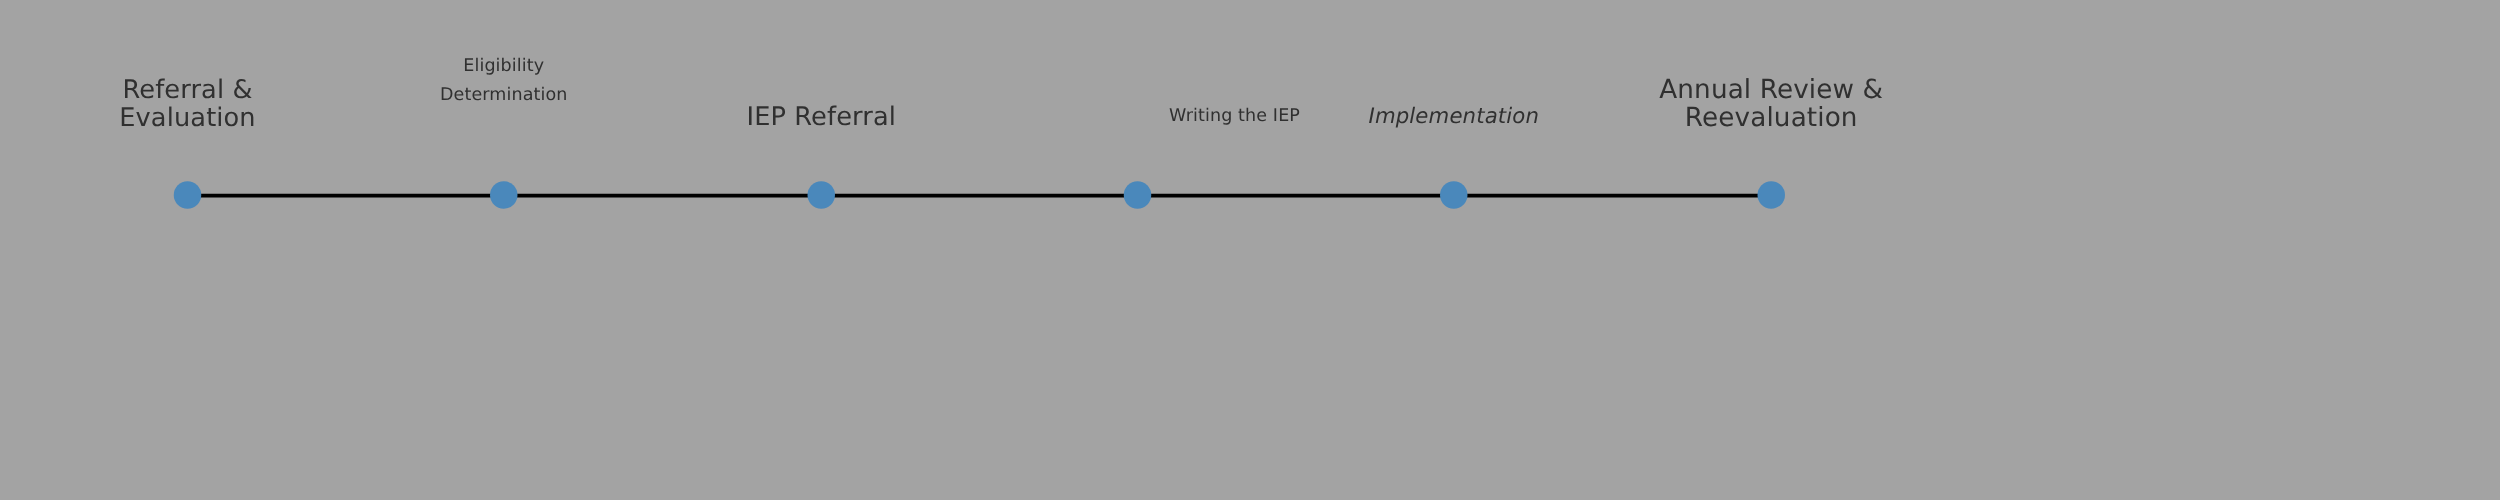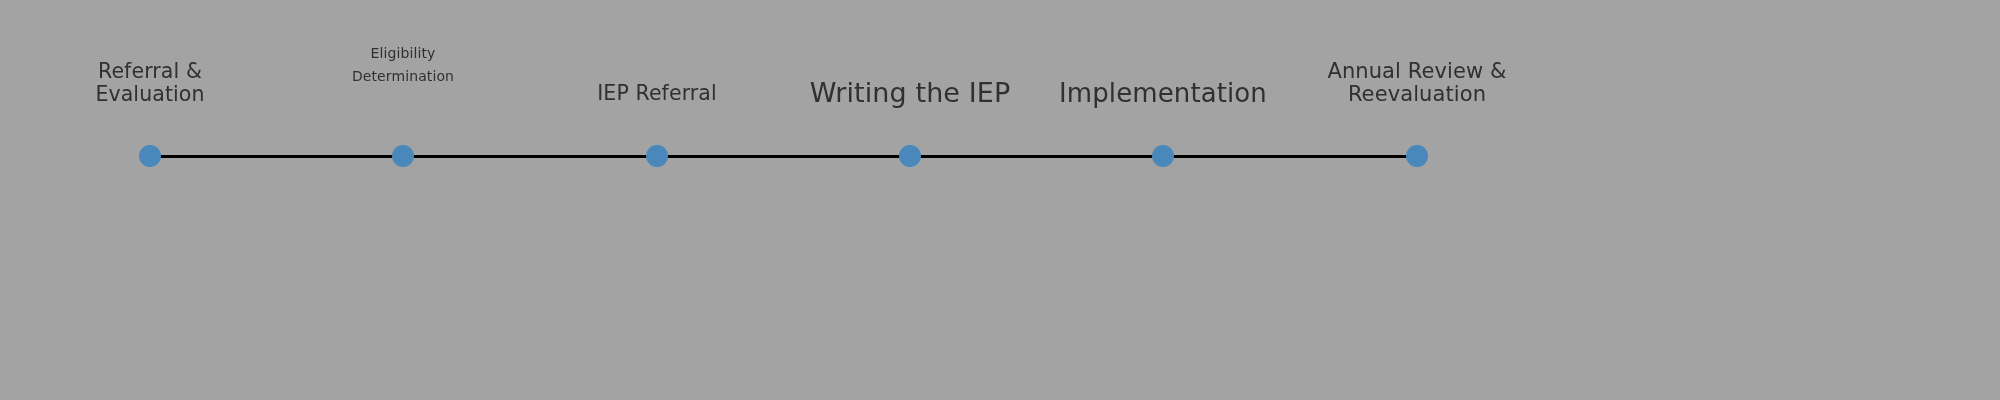--- a/index.html
+++ b/index.html
@@ -65,26 +65,26 @@
 Determination</div>
     <div class="node-marker" style="width: 22px; height: 22px; top: 156px; background: rgb(74, 136, 187);"></div>
   </div>
 
   <div class="timeline-node" style="left: 657px; top: 0px;">
     <div class="node-label" style="top: 82px; color: rgb(48, 48, 48); font-size: 20.5px;">IEP Referral</div>
     <div class="node-marker" style="width: 22px; height: 22px; top: 156px; background: rgb(74, 136, 187);"></div>
   </div>
 
   <div class="timeline-node" style="left: 910px; top: 0px;">
-    <div class="node-label" style="top: 82px; color: rgb(48, 48, 48); font-size: 27px;">Writing the IEP</div>
+    <div class="node-label" style="top: 82px; color: rgb(48, 48, 48); font-size: 14px; text-align: right;">Writing the IEP</div>
     <div class="node-marker" style="width: 22px; height: 22px; top: 156px; background: rgb(74, 136, 187);"></div>
   </div>
 
   <div class="timeline-node" style="left: 1163px; top: 0px;">
-    <div class="node-label" style="top: 82px; color: rgb(48, 48, 48); font-size: 26px;">Implementation</div>
+    <div class="node-label" style="top: 82px; color: rgb(48, 48, 48); font-size: 17px; font-style: italic;">Implementation</div>
     <div class="node-marker" style="width: 22px; height: 22px; top: 156px; background: rgb(74, 136, 187);"></div>
   </div>
 
   <div class="timeline-node" style="left: 1417px; top: 0px;">
     <div class="node-label" style="top: 60px; color: rgb(48, 48, 48); font-size: 21px;">Annual Review &amp;
 Reevaluation</div>
     <div class="node-marker" style="width: 22px; height: 22px; top: 156px; background: rgb(74, 136, 187);"></div>
   </div>
 
 </div>

